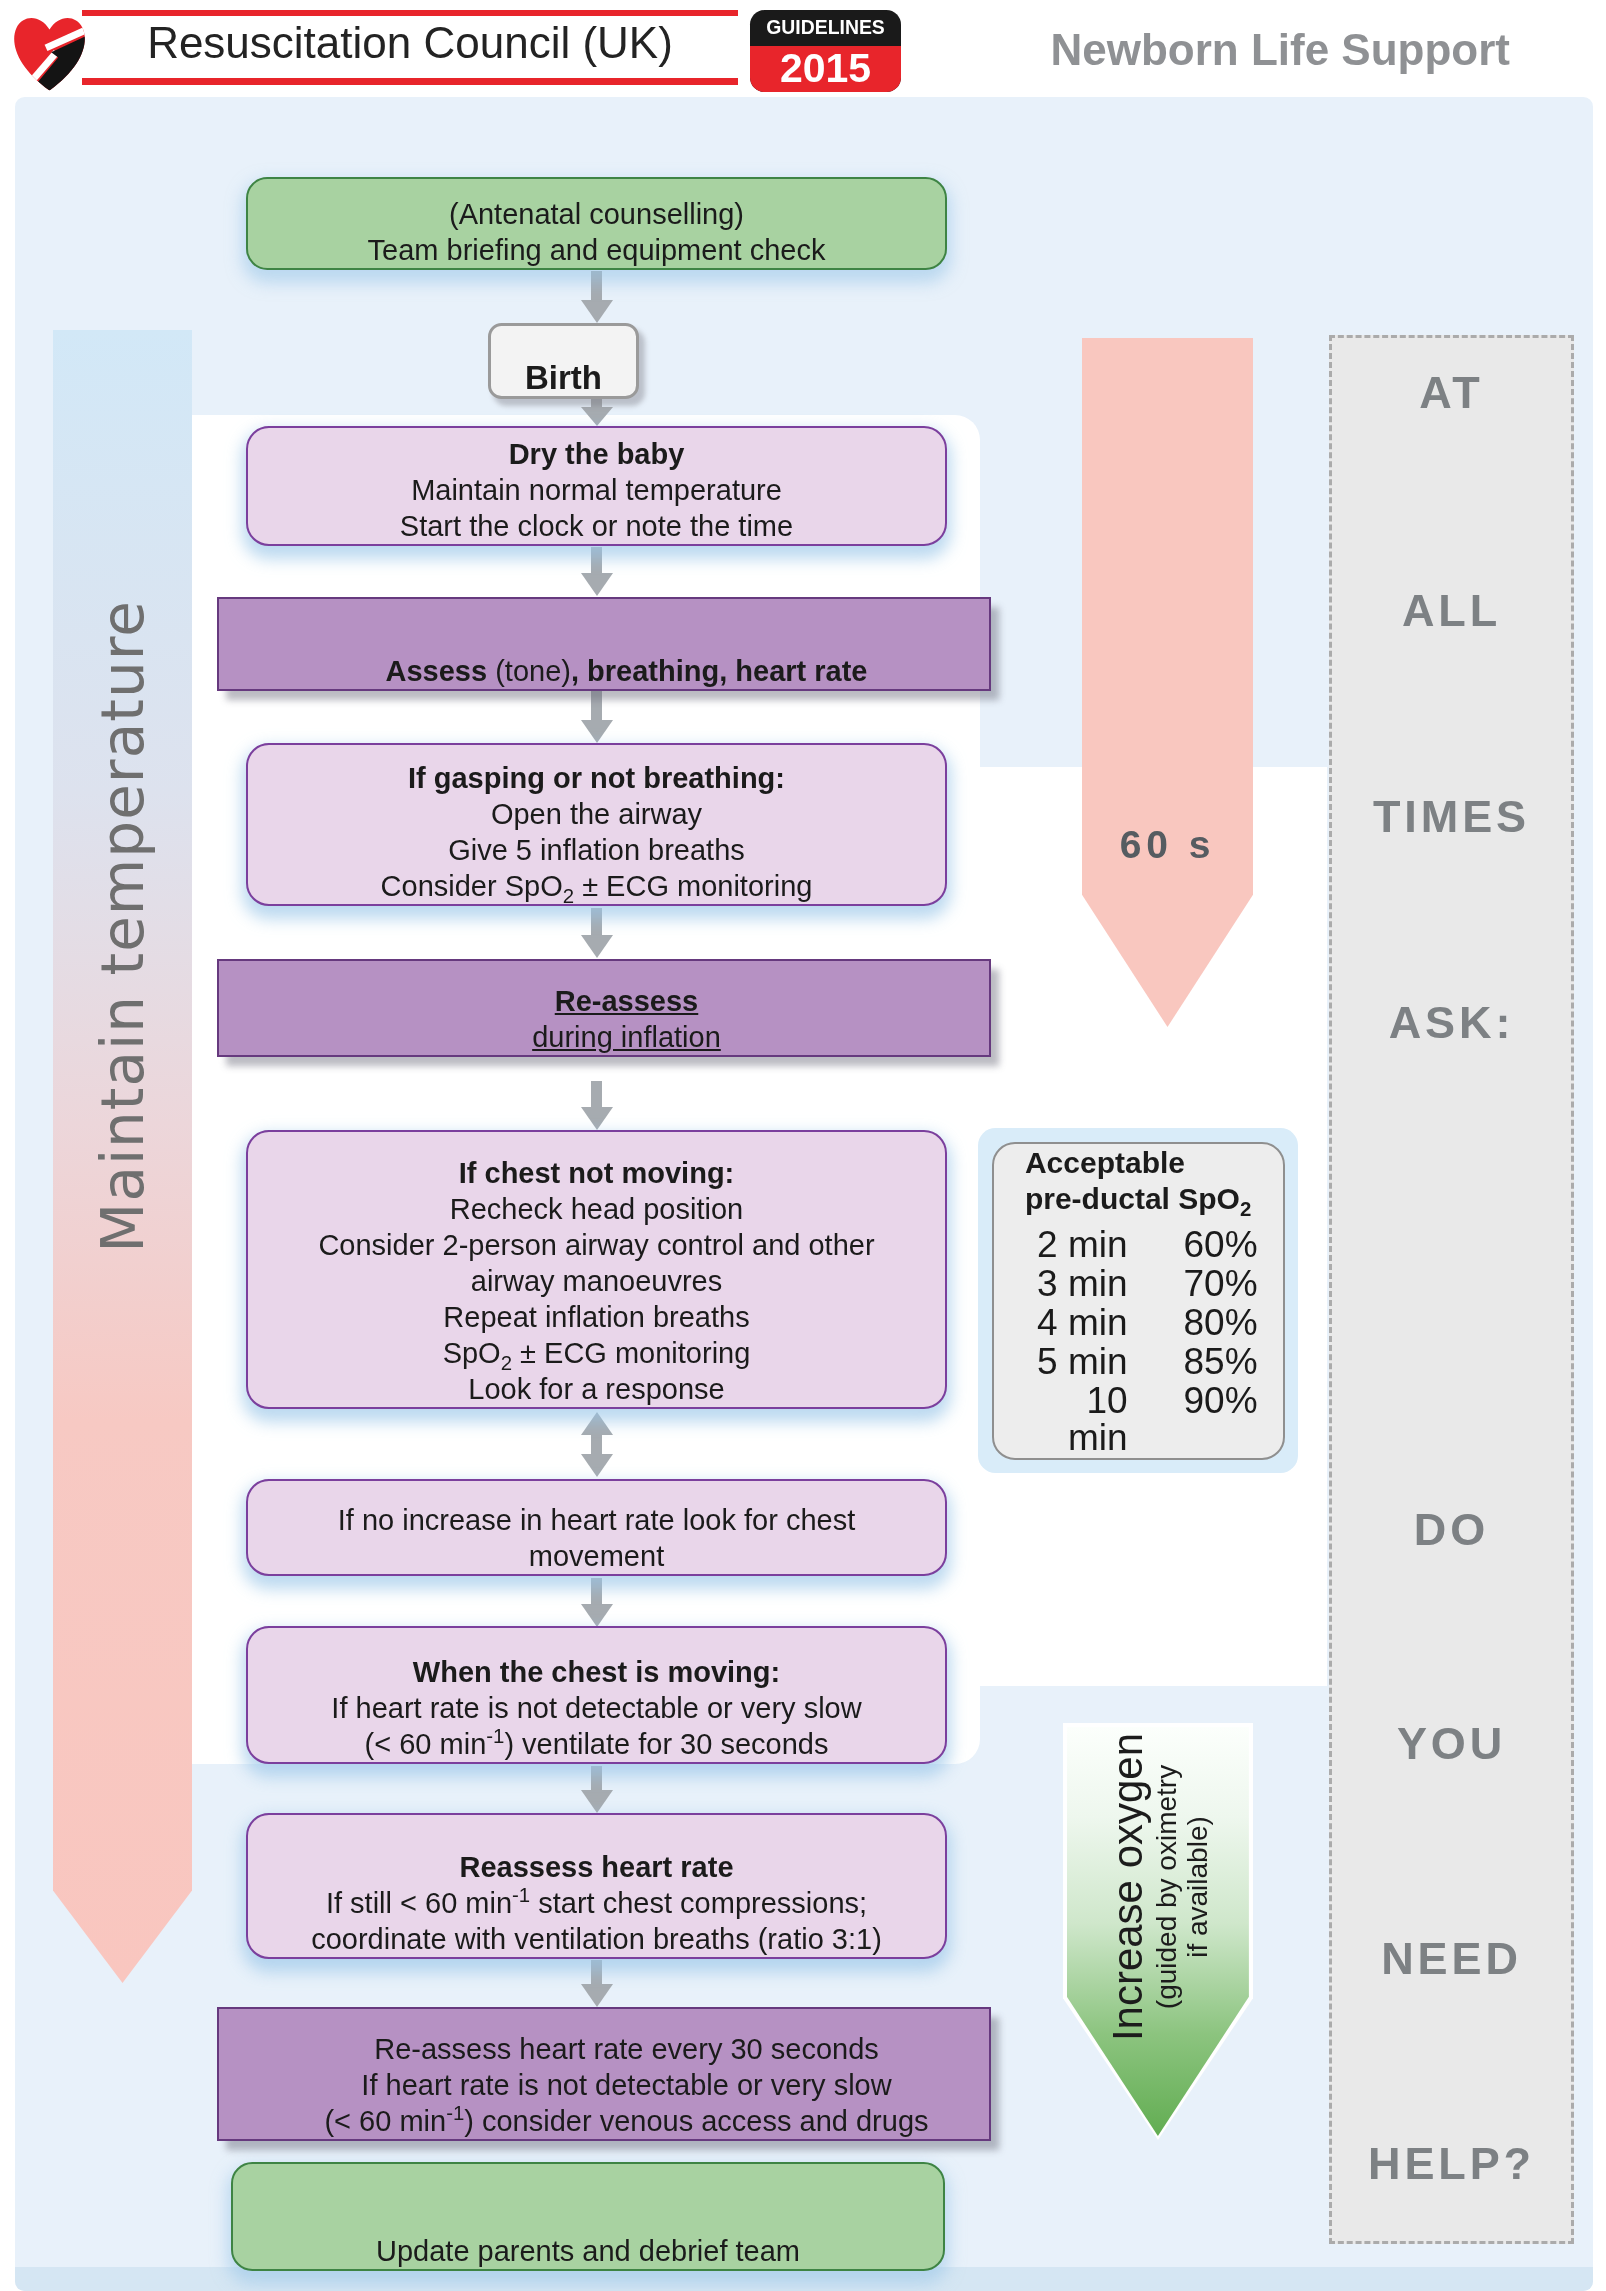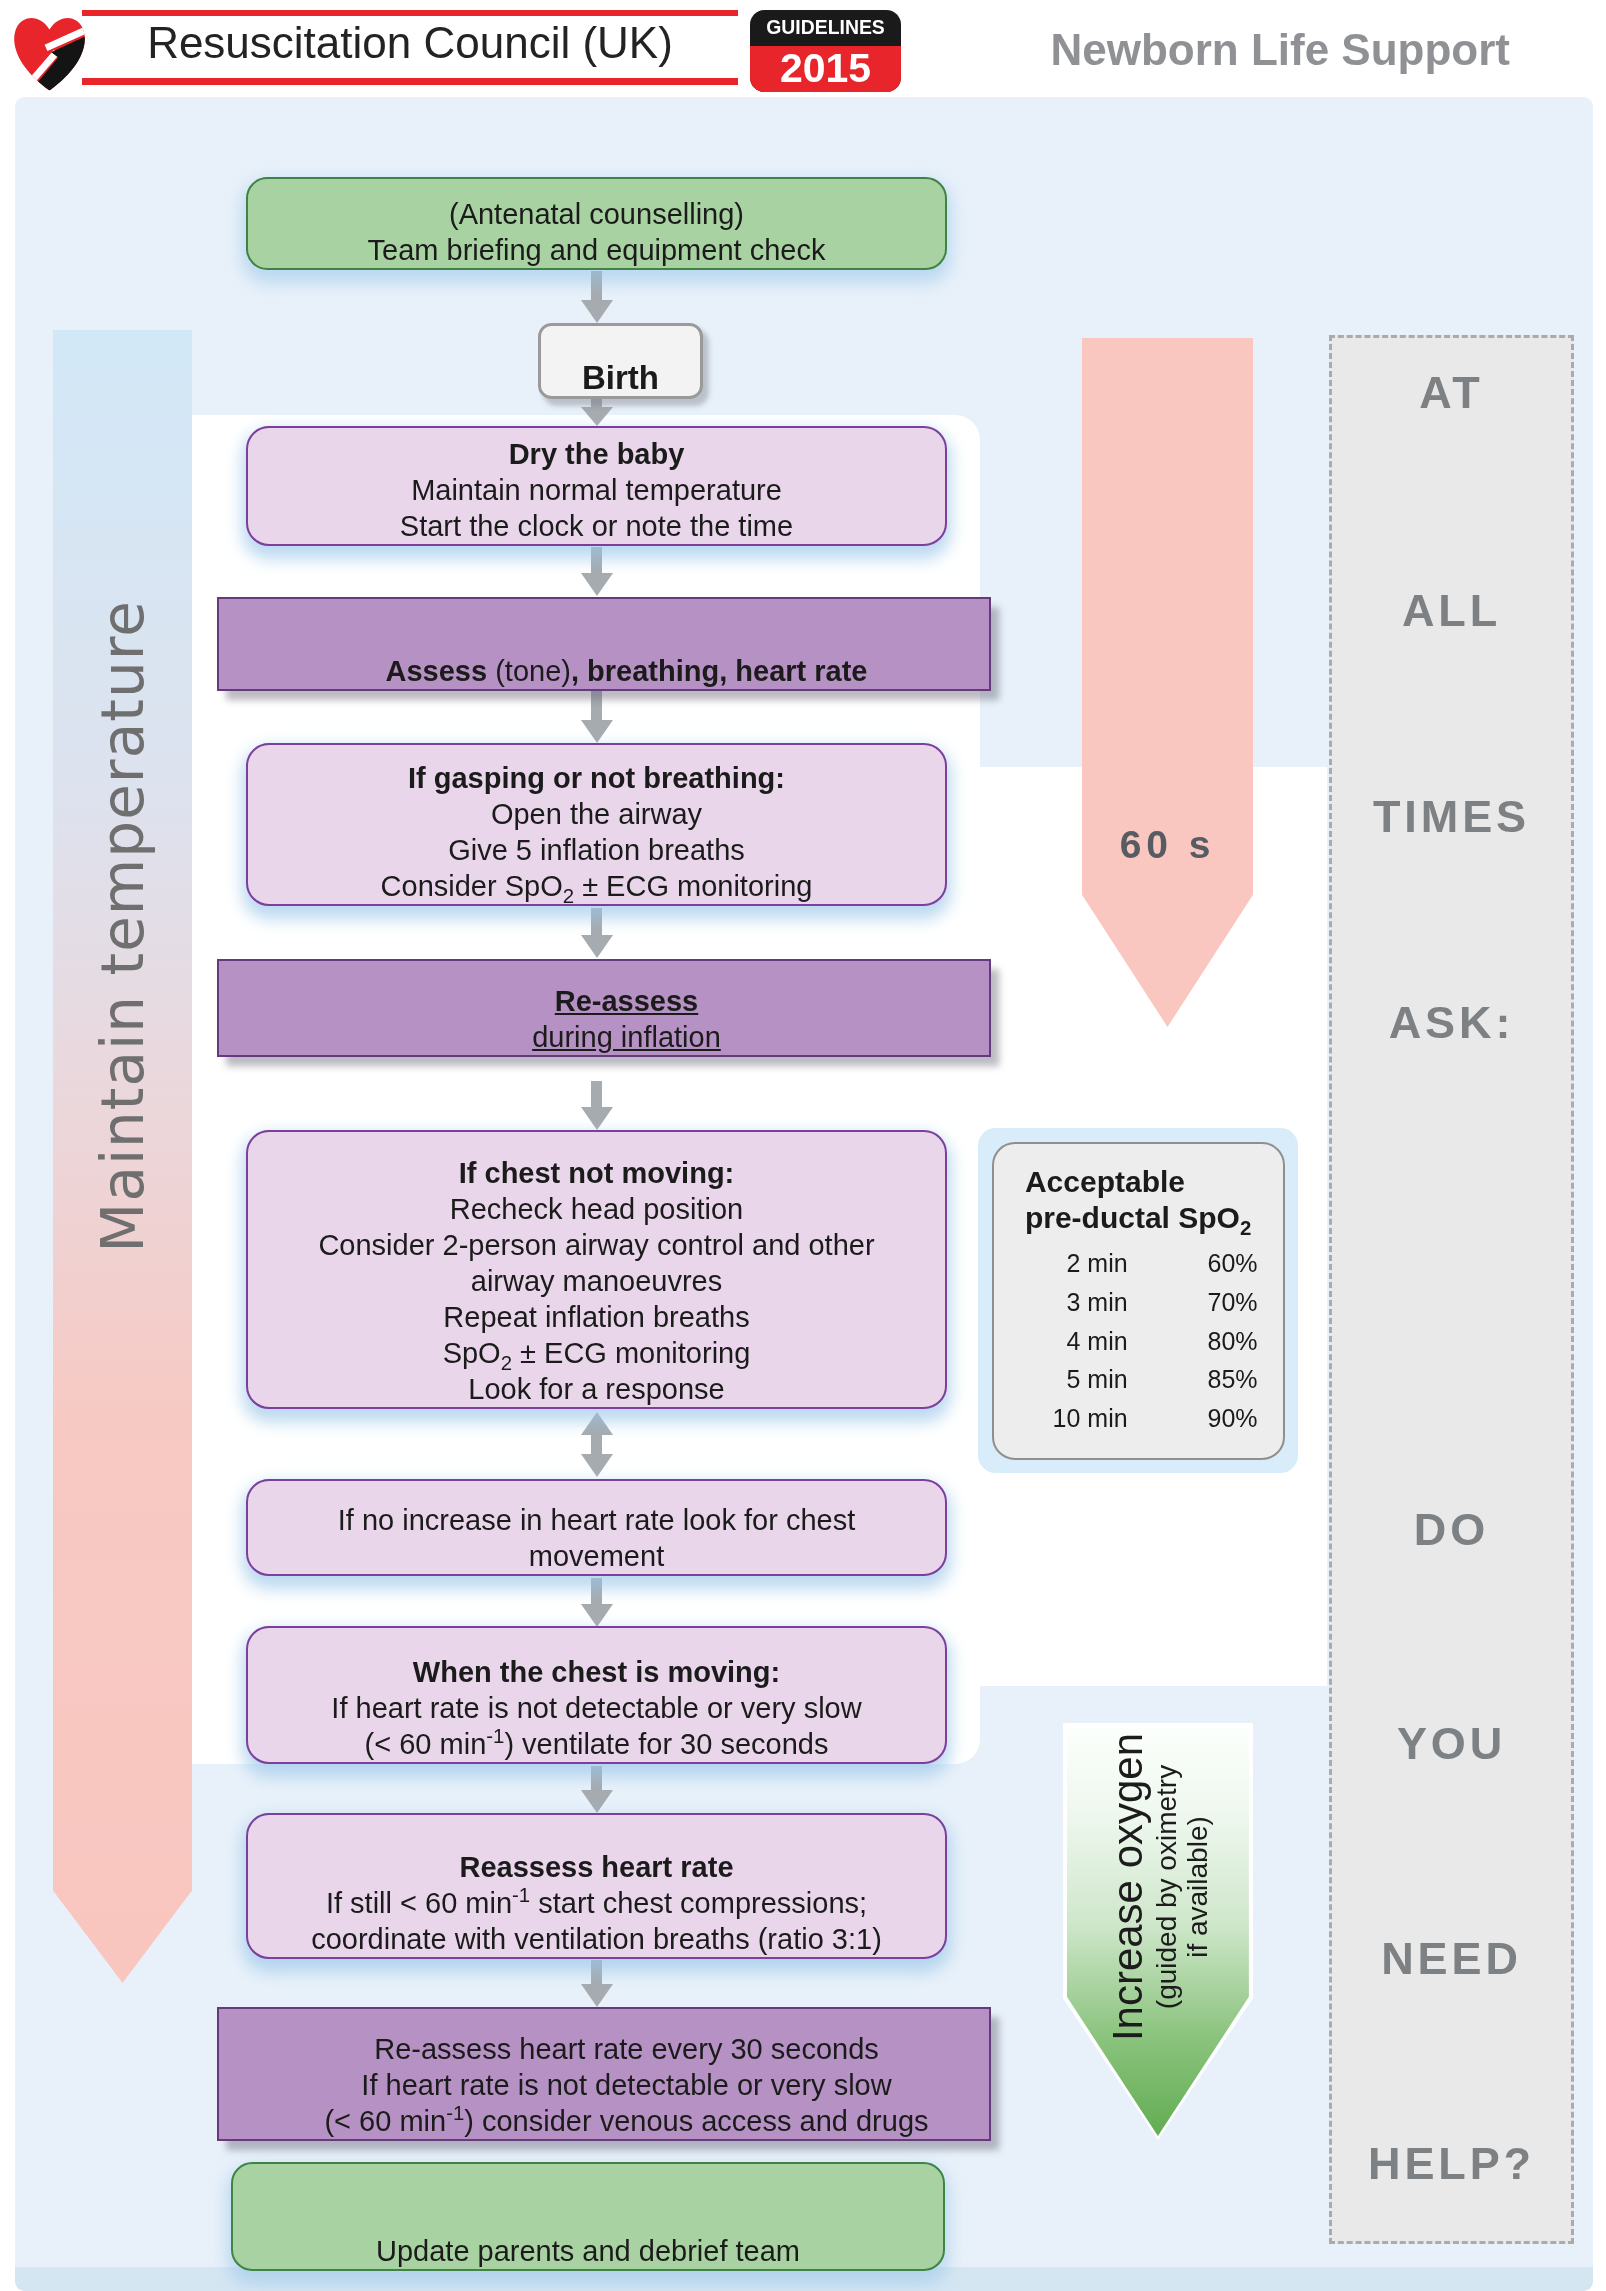--- a/index.html
+++ b/index.html
@@ -80,21 +80,21 @@
   .hw{position:absolute;left:0;right:0;text-align:center;transform:translateY(-50%);
       font-size:45px;font-weight:bold;color:#7d8184;letter-spacing:3.9px;}
 
   
   .spo2-glow{position:absolute;left:978px;top:1128px;width:320px;height:345px;background:#d9ecf9;border-radius:17.5px;}
   .spo2-panel{position:absolute;left:13.6px;top:13.6px;width:293px;height:318px;box-sizing:border-box;
       background:#ededed;border:2.9px solid #8f8f8f;border-radius:23px;
       display:flex;flex-direction:column;align-items:center;justify-content:center;}
   .spo2-title{font-size:30px;line-height:36px;}
   .spo2-rows{margin-top:9px;display:grid;grid-template-columns:109px 93px;column-gap:37px;row-gap:1.9px;
-      font-size:25px;line-height:37px;}
+      font-size:37px;line-height:37px;}
   .spo2-rows .c1{text-align:right;}
   .spo2-rows .c2{text-align:right;}
 
   
   .heart{position:absolute;left:5.8px;top:5.8px;width:87px;height:89px;}
 </style>
 </head>
 <body>
 
 <div class="page">
@@ -223,21 +223,21 @@
   <div class="conn" style="top:1960px;height:47px;">
       <div class="shaft"></div>
       <div class="head-down"></div>
     </div>
 
   <div class="box greenb" style="left:246px;top:177px;width:701px;height:93px;">
       <div class="ln"><span>(Antenatal counselling)</span></div>
       <div class="ln"><span>Team briefing and equipment check</span></div>
     </div>
 
-  <div class="box birth" style="left:538px;top:323px;width:165px;height:76px;">
+  <div class="box birth" style="left:488px;top:323px;width:151px;height:76px;">
       <span>Birth</span>
     </div>
 
   <div class="box light" style="left:246px;top:426px;width:701px;height:120px;">
       <div class="ln"><span class="b">Dry the baby</span></div>
       <div class="ln"><span>Maintain normal temperature</span></div>
       <div class="ln"><span>Start the clock or note the time</span></div>
     </div>
 
   <div class="box darkp" style="left:217px;top:597px;width:774px;height:94px;">

